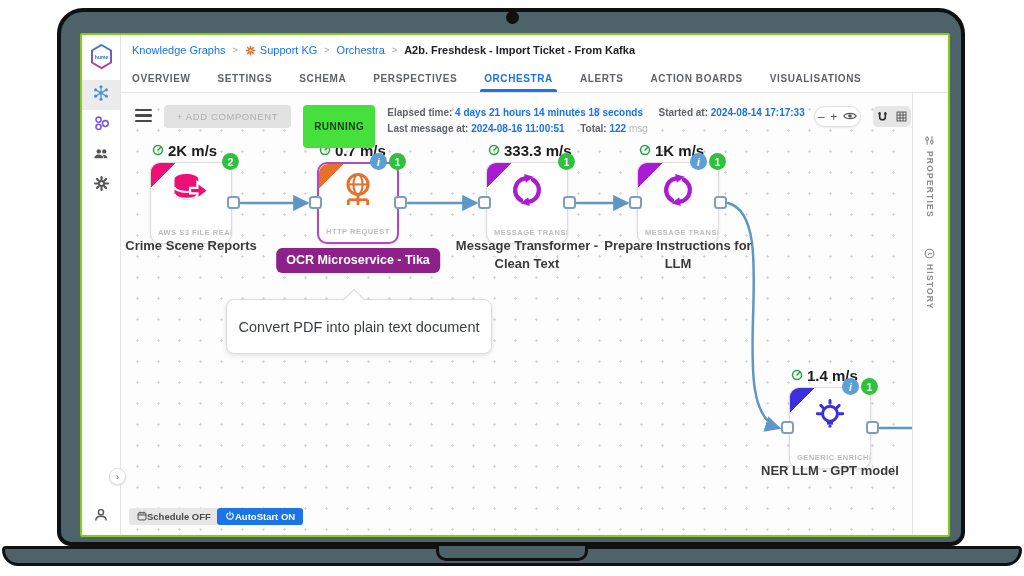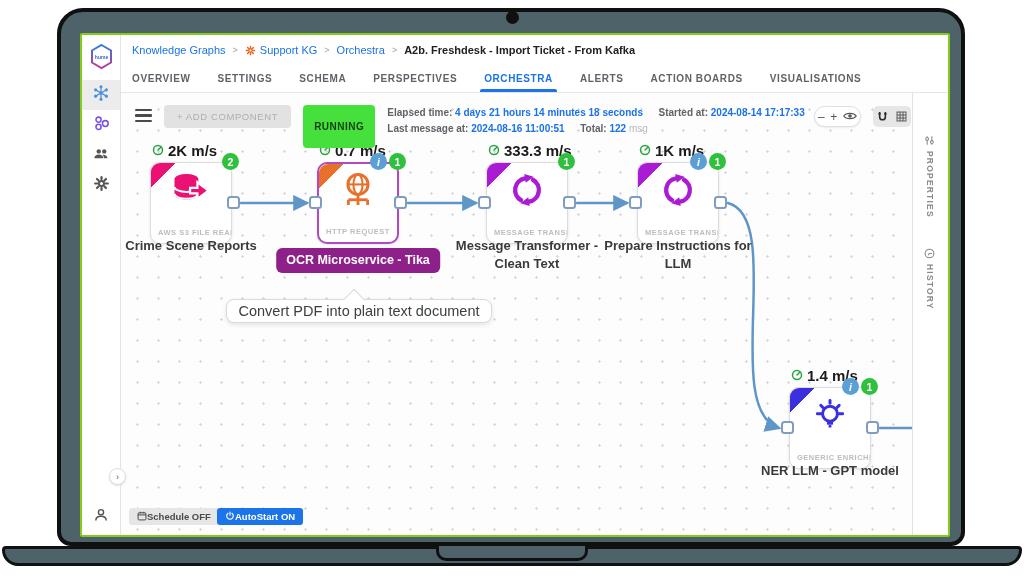--- a/index.html
+++ b/index.html
@@ -70,21 +70,21 @@
   .rate { position:absolute; left:2px; top:-20px; display:flex; align-items:center; gap:4px; font-size:15px; font-weight:bold; color:#1b1b1b; white-space:nowrap; }
   .badge { position:absolute; top:-9px; width:17px; height:17px; border-radius:50%; color:#fff; font-size:10.5px; font-weight:bold; display:flex; align-items:center; justify-content:center; z-index:3; }
   .badge.count { right:-7px; background:#2fc13d; }
   .badge.info { right:12px; background:#5c9fd6; font-style:italic; cursor:pointer; }
   .port { position:absolute; width:13px; height:13px; background:#fff; border:2px solid #7f9dbf; border-radius:3.5px; top:34px; z-index:3; }
   .port.in { left:-8px; } .port.out { right:-8px; }
   .node-title { position:absolute; top:75px; left:-44px; width:170px; text-align:center; font-size:13px; font-weight:bold; color:#3a3a3a; line-height:1.35; }
   .node-title.pill { top:86px; left:50%; width:auto; transform:translateX(-50%); white-space:nowrap; background:#8e2189; color:#fff; padding:4px 10px; border-radius:6px; font-size:12.5px; }
 
   
-  .tooltip { position:absolute; left:105px; top:161px; width:266px; height:24px; background:#fff; border:1px solid #dadada; border-radius:8px; box-shadow:0 2px 5px rgba(0,0,0,.10); display:flex; align-items:center; justify-content:center; font-size:14.5px; color:#3c4043; z-index:5; }
+  .tooltip { position:absolute; left:105px; top:161px; width:266px; height:55px; background:#fff; border:1px solid #dadada; border-radius:8px; box-shadow:0 2px 5px rgba(0,0,0,.10); display:flex; align-items:center; justify-content:center; font-size:14.5px; color:#3c4043; z-index:5; }
   .tooltip::before { content:""; position:absolute; left:119px; top:-8px; width:15px; height:15px; background:#fff; border-left:1px solid #dadada; border-top:1px solid #dadada; transform:rotate(45deg); }
   .tooltip span { position:relative; z-index:1; }
 
   
   .footer-pill { position:absolute; height:17px; display:flex; align-items:center; font-size:9.5px; font-weight:bold; border-radius:3px; padding:0 8px; z-index:6; cursor:pointer; white-space:nowrap; }
   .pill-schedule { left:47px; top:473px; background:#e6e6e6; color:#4a4a4a; }
   .pill-autostart { left:135px; top:473px; background:#1b74e8; color:#fff; }
   .collapse-btn { position:absolute; left:27px; top:433px; width:17px; height:17px; background:#fff; border:1px solid #ddd; border-radius:50%; box-shadow:0 1px 2px rgba(0,0,0,.12); display:flex; align-items:center; justify-content:center; font-size:9px; color:#555; z-index:7; cursor:pointer; }
 </style>
 </head>

